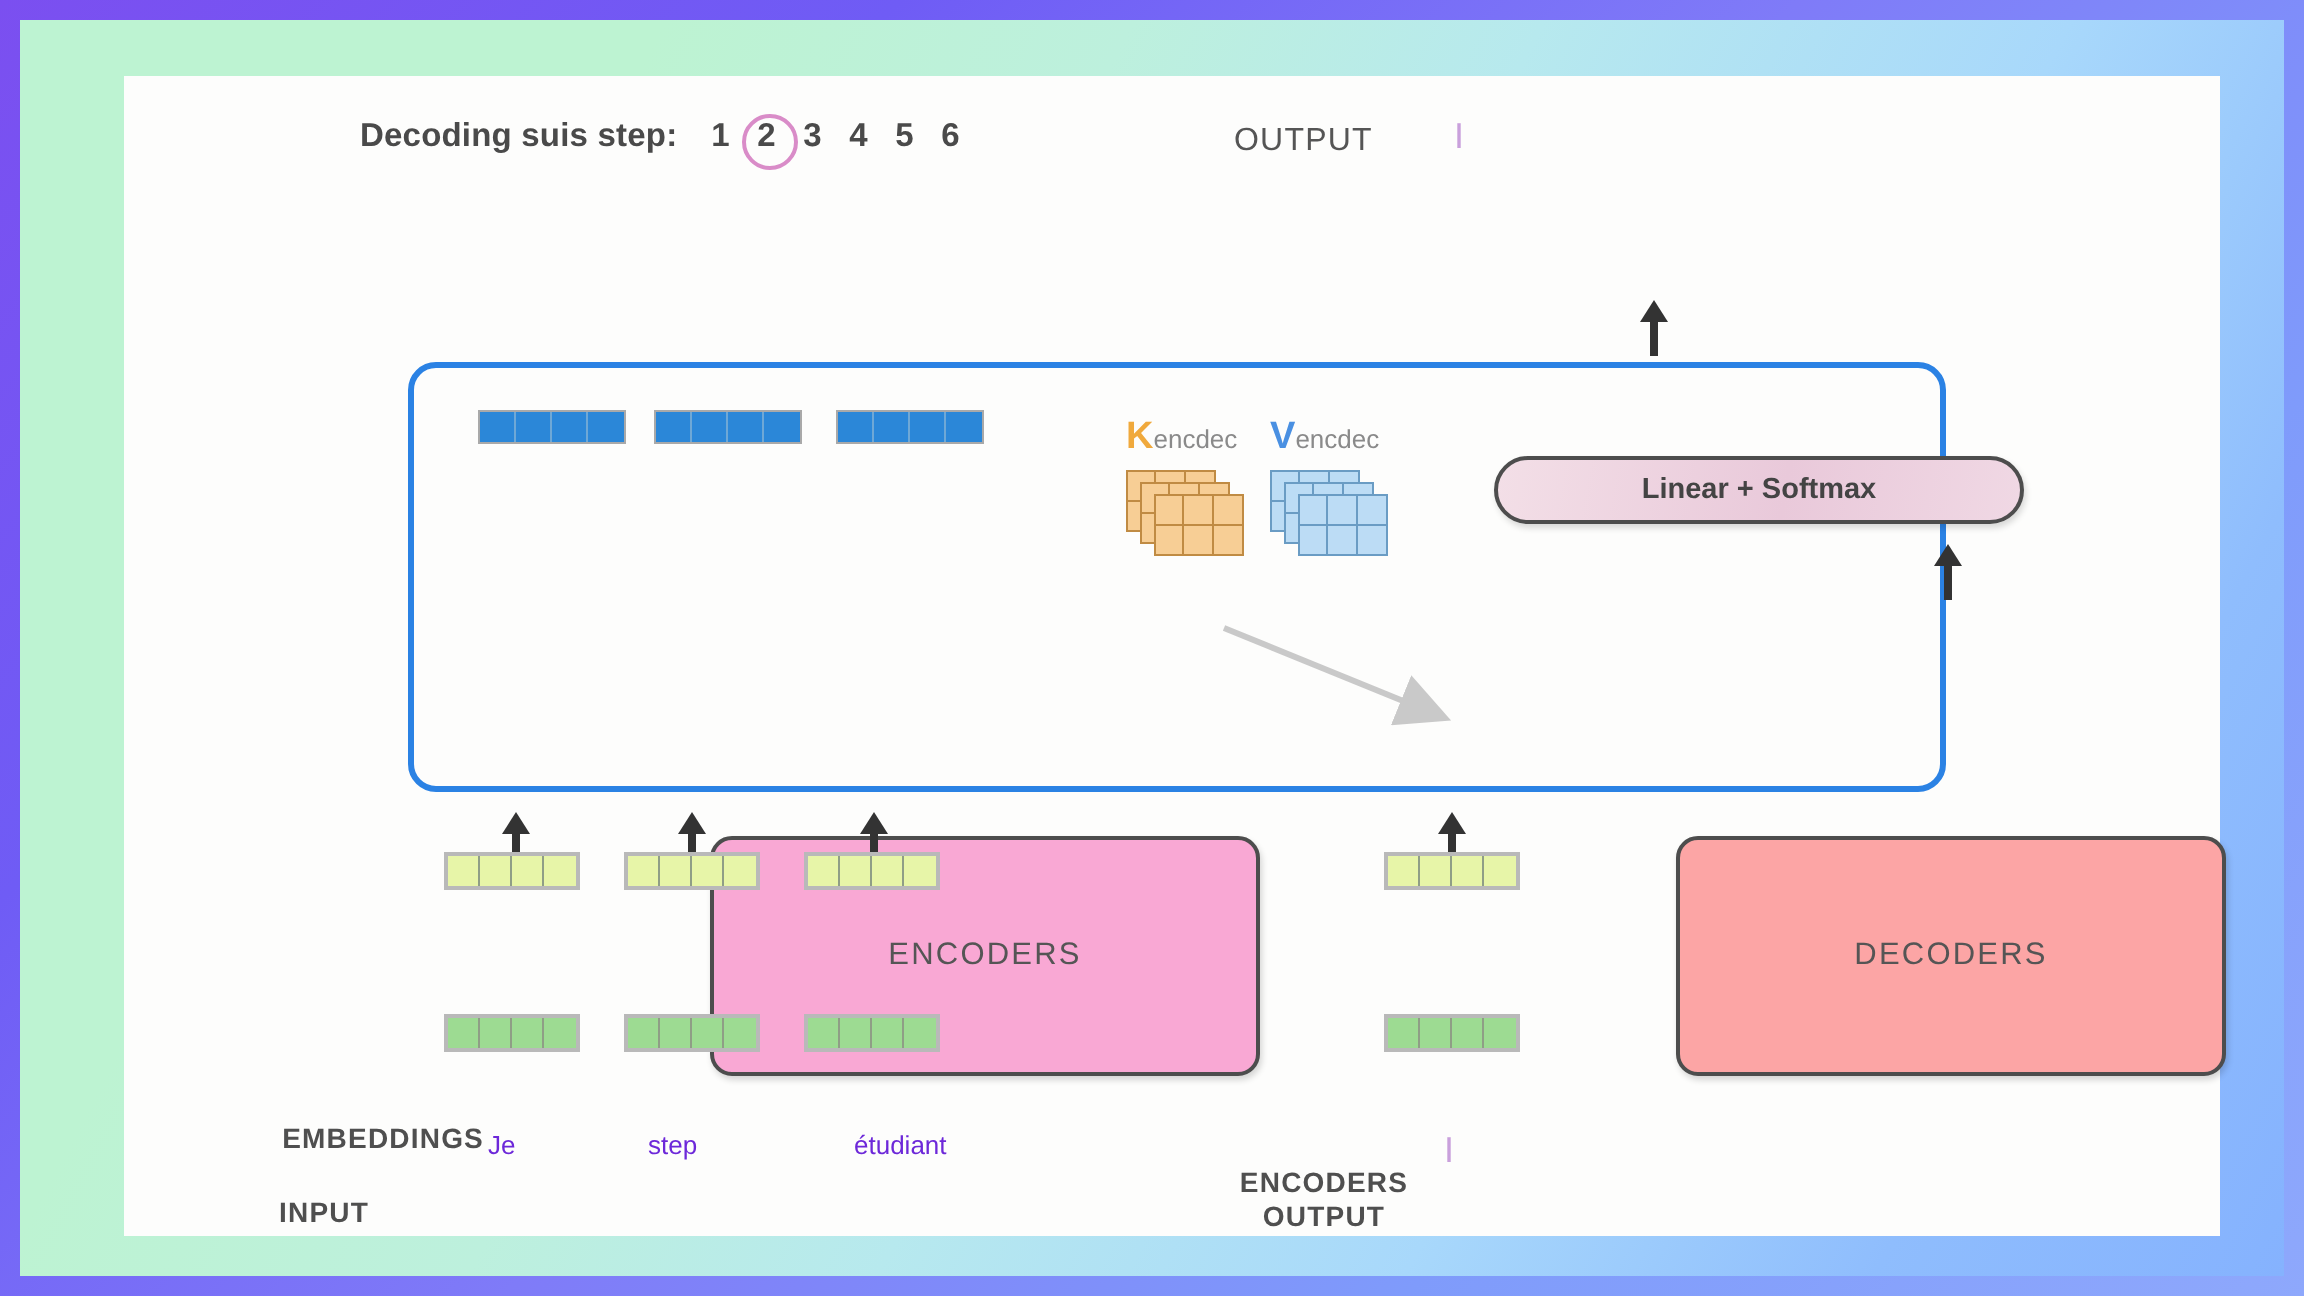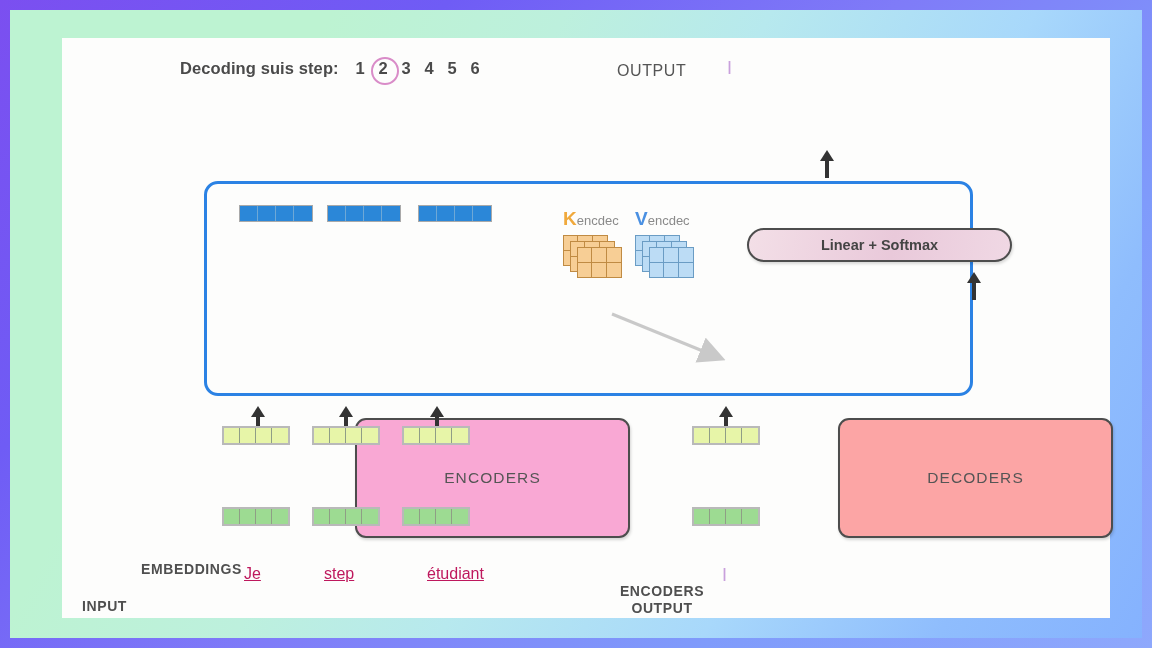--- a/index.html
+++ b/index.html
@@ -162,42 +162,42 @@
   .diag-arrow { position: absolute; left: 546px; top: 270px; }
 
   
   .row-label {
     position: absolute;
     font-size: 14px; color: #4f4f4f; letter-spacing: .6px;
     line-height: 17px; font-weight: 600;
   }
   #emb-time-label { left: 20px; top: 400px; width: 160px; text-align: right; }
   #embeddings-label { left: 20px; top: 495px; width: 160px; text-align: right; margin-top: 28px; }
-  #input-label { left: 20px; top: 560px; width: 160px; text-align: left; }
+  #input-label { left: 20px; top: 560px; width: 160px; text-align: center; }
   #prev-out-label { left: 530px; top: 545px; width: 140px; text-align: center; }
 
   
   .cellbar {
     position: absolute;
     display: flex; height: 19px;
     border: 2px solid #b9b9b9;
   }
   .cellbar i {
     width: 16px; height: 100%;
     border-right: 1px solid #8f9e86;
     display: block;
   }
   .cellbar i:last-child { border-right: none; }
   .cellbar.time i { background: #e7f5a8; }
   .cellbar.emb i { background: #9ddb92; }
 
   
   .word {
     position: absolute;
-    font-size: 16px; color: #be185d; white-space: nowrap; text-decoration: underline;
+    font-size: 13px; color: #6d28d9; white-space: nowrap;
   }
   .token-purple {
     position: absolute;
     font-size: 18px; color: #c9a0dc;
   }
 </style>
 </head>
 <body>
 
 <div id="frame">

